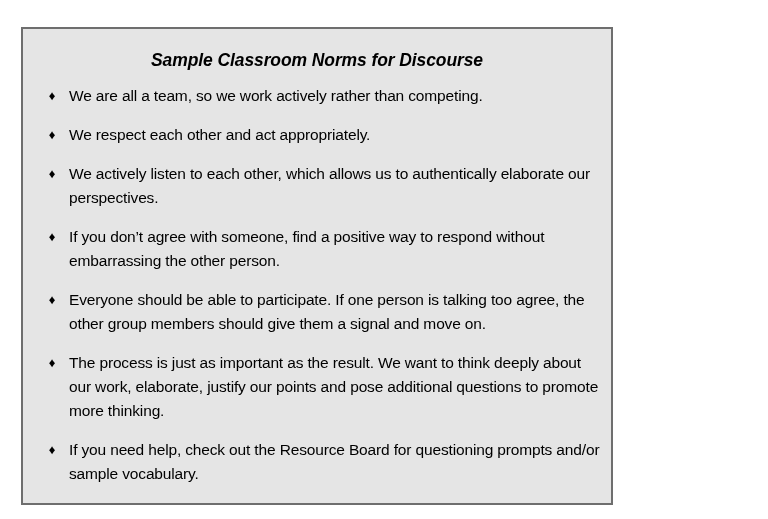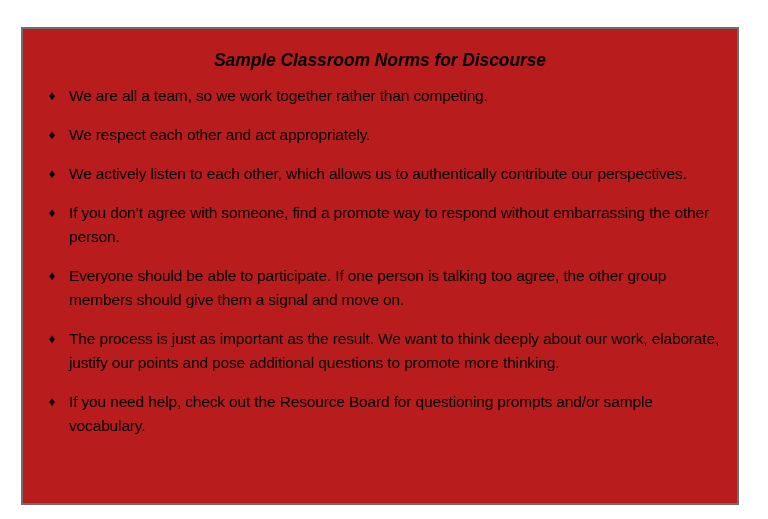--- a/index.html
+++ b/index.html
@@ -20,25 +20,25 @@
     width: 768px;
     height: 519px;
     background: #ffffff;
   }
 
   
   .norms-card {
     position: absolute;
     left: 21px;
     top: 27px;
-    width: 718px;
+    width: 592px;
     height: 478px;
     box-sizing: border-box;
     border: 2px solid #6e6e6e;
-    background: #b91c1c;
+    background: #e5e5e5;
   }
 
   .card-title {
     text-align: center;
     font-weight: bold;
     font-style: italic;
     font-size: 17.5px;
     line-height: 20px;
     letter-spacing: -0.1px;
     margin: 21px 0 0 0;
@@ -89,36 +89,36 @@
 
 <div class="page">
   <div class="norms-card">
 
     <div class="card-title">Sample Classroom Norms for Discourse</div>
 
     <ul class="norms-list">
 
       <li class="norm-item">
         <span class="bullet-icon">♦</span>
-        <span class="norm-text">We are all a team, so we work together rather than competing.</span>
+        <span class="norm-text">We are all a team, so we work actively rather than competing.</span>
       </li>
 
       <li class="norm-item">
         <span class="bullet-icon">♦</span>
         <span class="norm-text">We respect each other and act appropriately.</span>
       </li>
 
       <li class="norm-item">
         <span class="bullet-icon">♦</span>
-        <span class="norm-text">We actively listen to each other, which allows us to authentically contribute our perspectives.</span>
+        <span class="norm-text">We actively listen to each other, which allows us to authentically elaborate our perspectives.</span>
       </li>
 
       <li class="norm-item">
         <span class="bullet-icon">♦</span>
-        <span class="norm-text">If you don’t agree with someone, find a promote way to respond without embarrassing the other person.</span>
+        <span class="norm-text">If you don’t agree with someone, find a positive way to respond without embarrassing the other person.</span>
       </li>
 
       <li class="norm-item">
         <span class="bullet-icon">♦</span>
         <span class="norm-text">Everyone should be able to participate. If one person is talking too agree, the other group members should give them a signal and move on.</span>
       </li>
 
       <li class="norm-item">
         <span class="bullet-icon">♦</span>
         <span class="norm-text">The process is just as important as the result. We want to think deeply about our work, elaborate, justify our points and pose additional questions to promote more thinking.</span>

